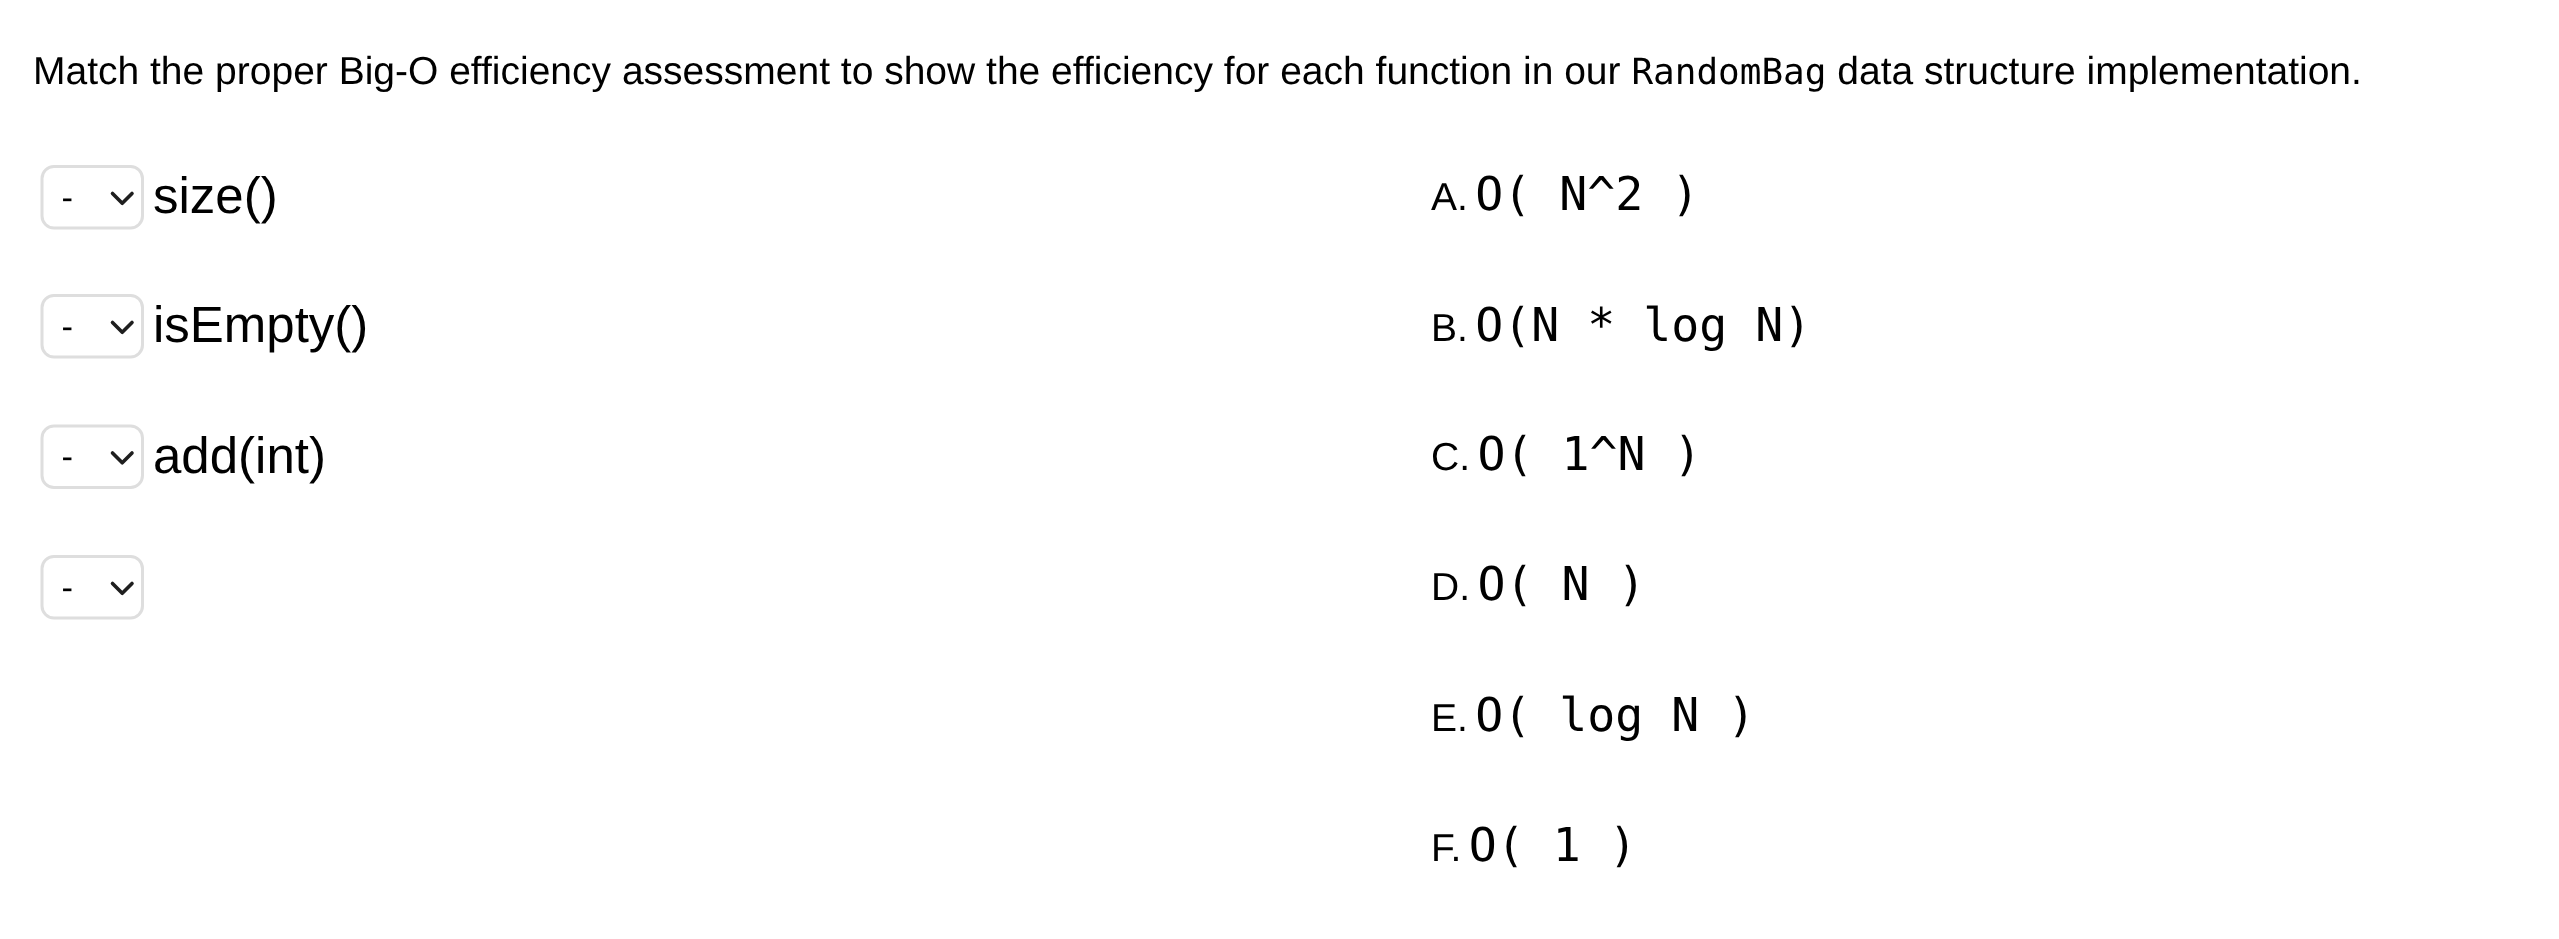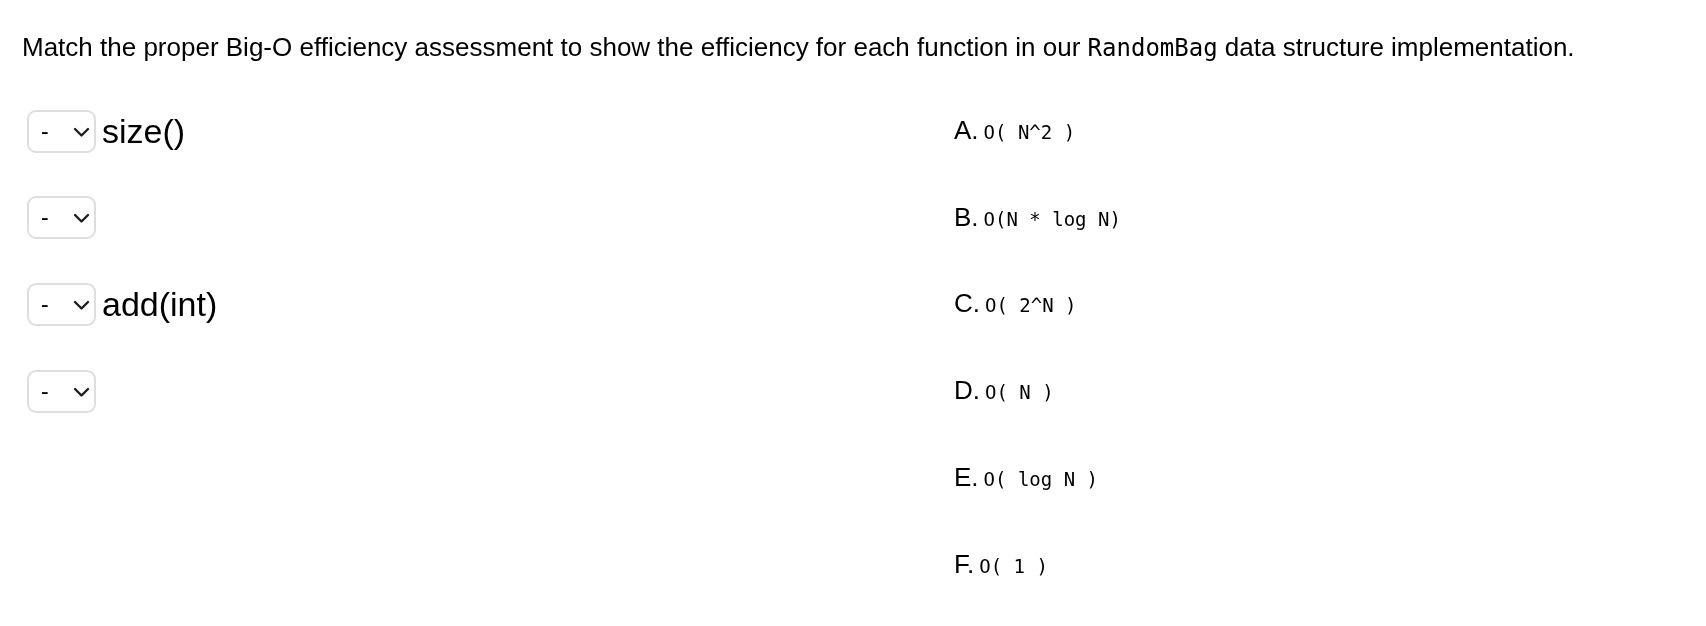--- a/index.html
+++ b/index.html
@@ -66,21 +66,21 @@
   .opt-row {
     position: absolute;
     left: 954px;
     height: 43px;
     line-height: 43px;
     white-space: nowrap;
   }
   .opt-letter { font-size: 26px; }
   .opt-text {
     font-family: "DejaVu Sans Mono", monospace;
-    font-size: 19px;
+    font-size: 31px;
     margin-left: 5px;
   }
 
   
   .m0 { top: 110px; } .m1 { top: 196px; } .m2 { top: 283px; } .m3 { top: 370px; }
   .o0 { top: 109px; } .o1 { top: 196px; } .o2 { top: 282px; }
   .o3 { top: 369px; } .o4 { top: 456px; } .o5 { top: 543px; text-align: center; }
 </style>
 </head>
 <body>
@@ -103,20 +103,21 @@
 
   <div class="match-row m1">
     <span class="select-wrap">
       <select>
         <option>-</option>
       </select>
       <svg class="chevron" width="17" height="11" viewBox="0 0 17 11">
         <polyline points="2,2 8.5,8.5 15,2" fill="none" stroke="#1f1f1f" stroke-width="2.4" stroke-linecap="round" stroke-linejoin="round"></polyline>
       </svg>
     </span>
+    <span class="match-label">isEmpty()</span>
   </div>
 
   <div class="match-row m2">
     <span class="select-wrap">
       <select>
         <option>-</option>
       </select>
       <svg class="chevron" width="17" height="11" viewBox="0 0 17 11">
         <polyline points="2,2 8.5,8.5 15,2" fill="none" stroke="#1f1f1f" stroke-width="2.4" stroke-linecap="round" stroke-linejoin="round"></polyline>
       </svg>
@@ -132,21 +133,21 @@
       <svg class="chevron" width="17" height="11" viewBox="0 0 17 11">
         <polyline points="2,2 8.5,8.5 15,2" fill="none" stroke="#1f1f1f" stroke-width="2.4" stroke-linecap="round" stroke-linejoin="round"></polyline>
       </svg>
     </span>
   </div>
 
   <div class="opt-row o0"><span class="opt-letter">A.</span><span class="opt-text">O( N^2 )</span></div>
 
   <div class="opt-row o1"><span class="opt-letter">B.</span><span class="opt-text">O(N * log N)</span></div>
 
-  <div class="opt-row o2"><span class="opt-letter">C.</span><span class="opt-text">O( 2^N )</span></div>
+  <div class="opt-row o2"><span class="opt-letter">C.</span><span class="opt-text">O( 1^N )</span></div>
 
   <div class="opt-row o4"><span class="opt-letter">E.</span><span class="opt-text">O( log N )</span></div>
 
   <div class="opt-row o3"><span class="opt-letter">D.</span><span class="opt-text">O( N )</span></div>
 
   <div class="opt-row o5"><span class="opt-letter">F.</span><span class="opt-text">O( 1 )</span></div>
 
 </div>
 
 </body></html>

